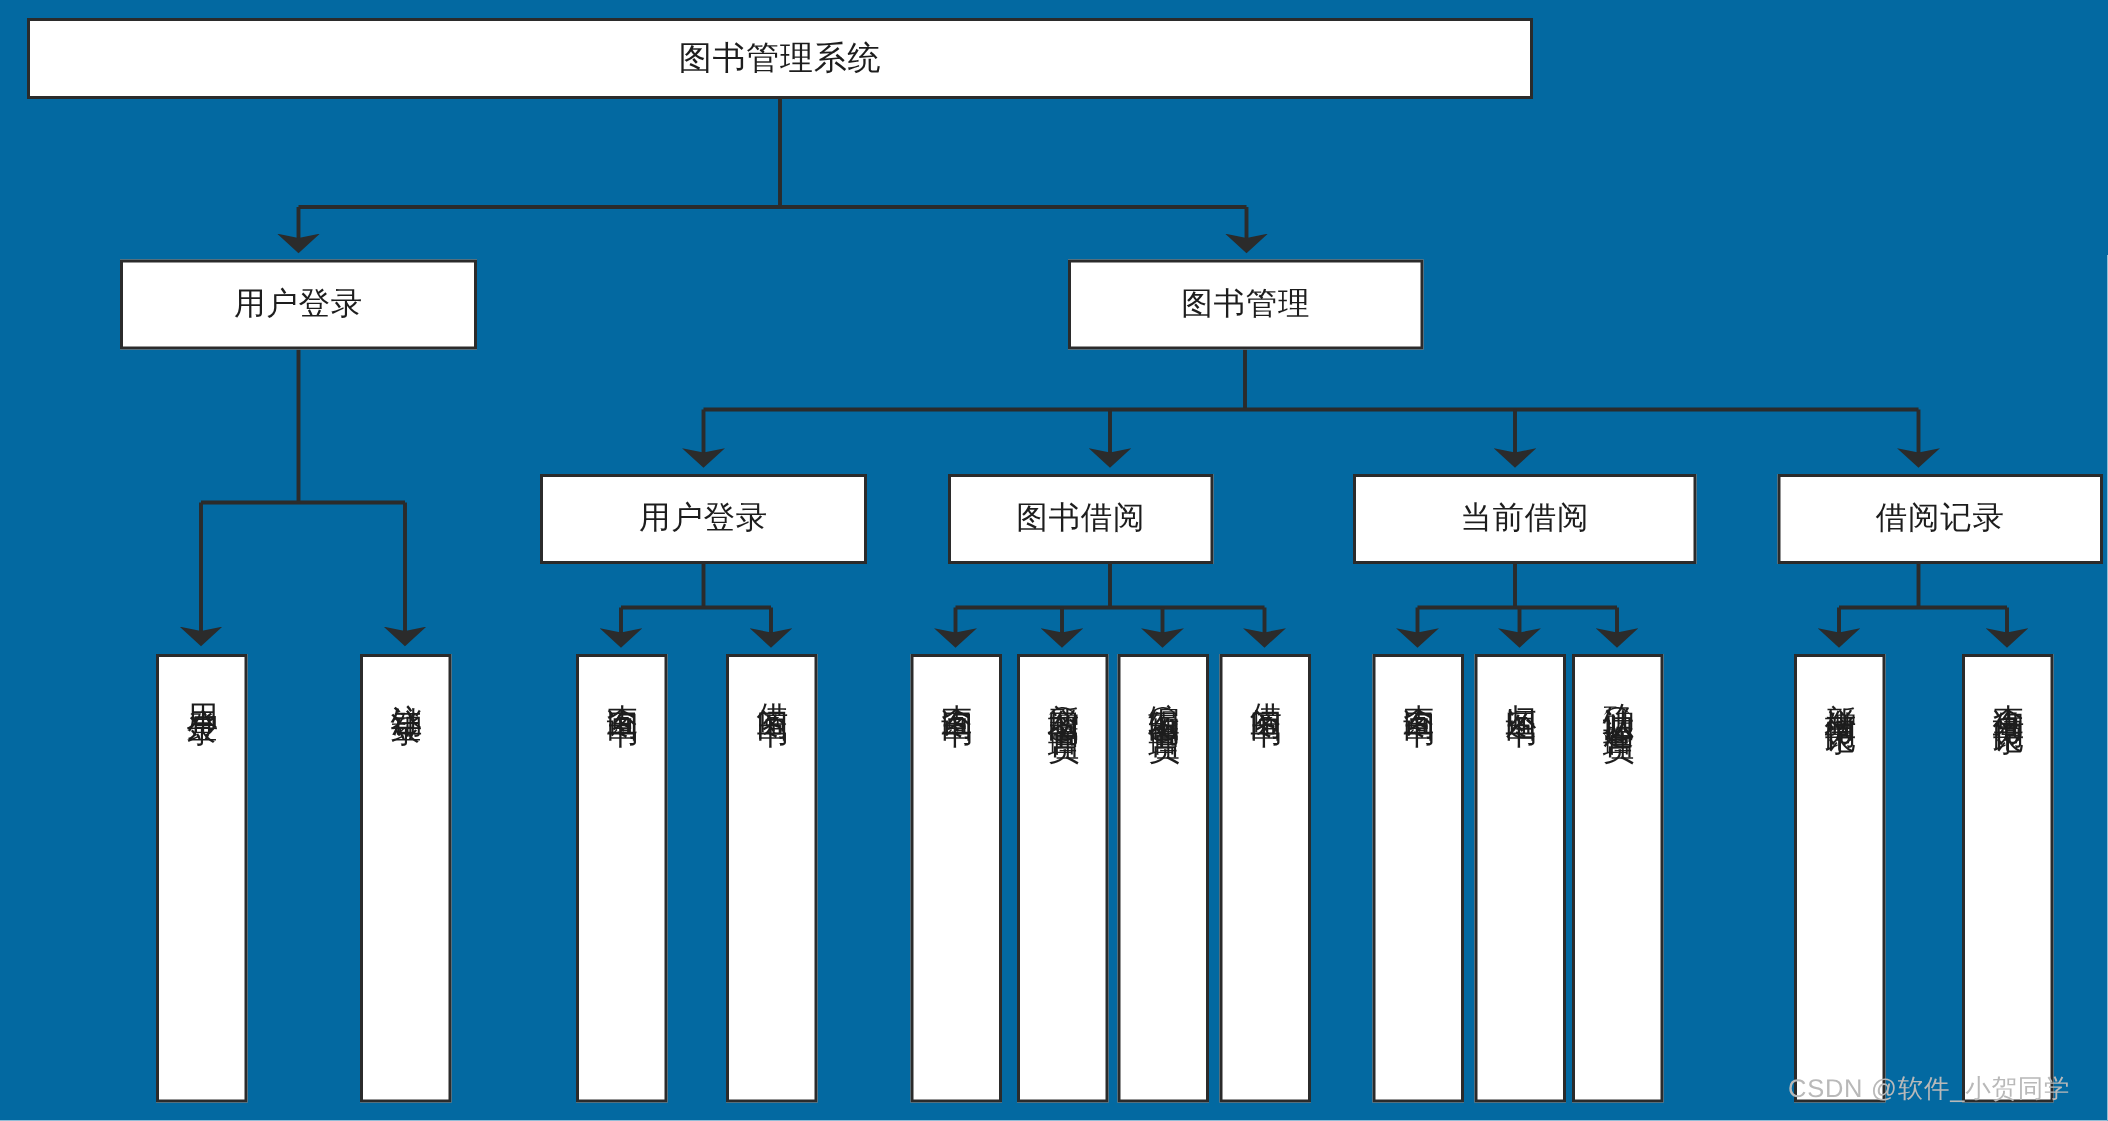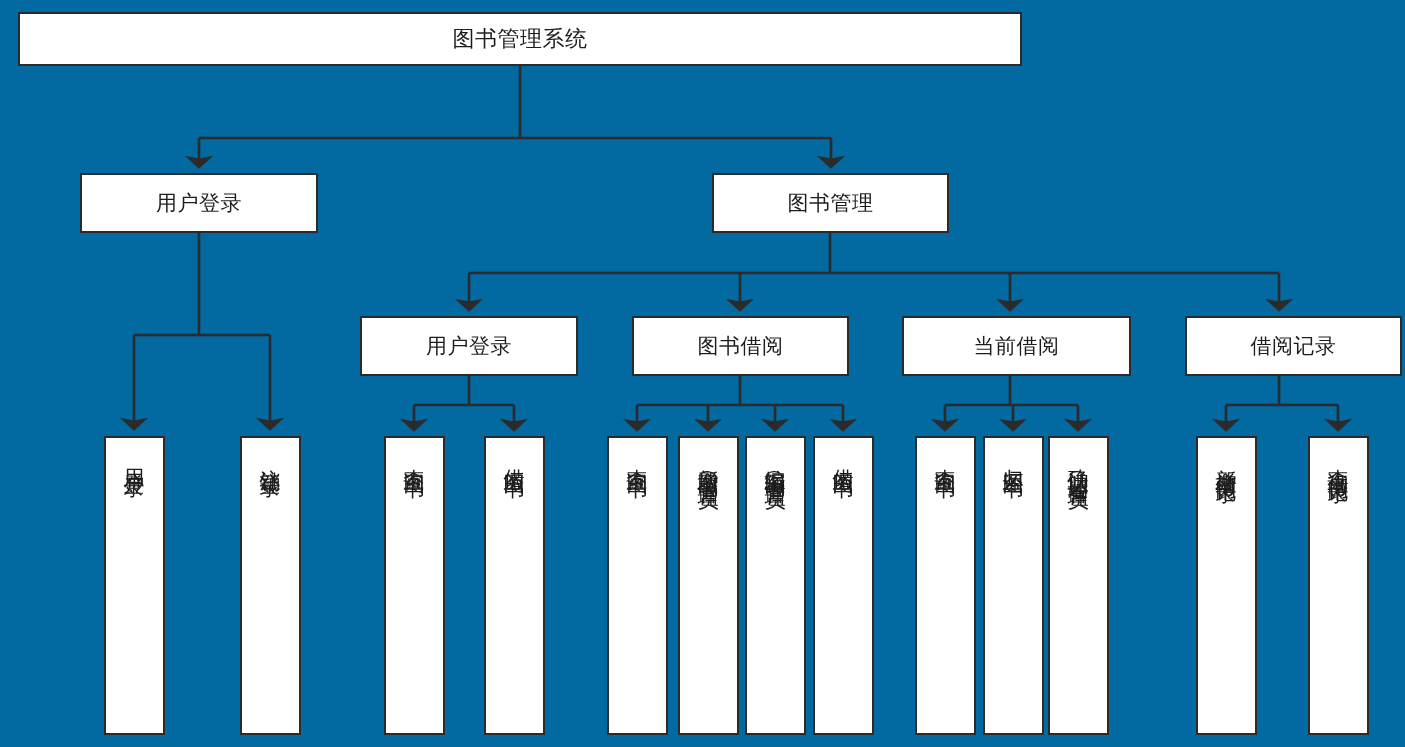--- a/index.html
+++ b/index.html
@@ -133,21 +133,21 @@
   <div class="node horiz" style="left:80px; top:173px; width:238px; height:60px;">
     <span class="lbl">用户登录</span>
   </div>
   <div class="node horiz" style="left:712px; top:173px; width:237px; height:60px;">
     <span class="lbl">图书管理</span>
   </div>
 
   <div class="node horiz" style="left:360px; top:316px; width:218px; height:60px;">
     <span class="lbl">用户登录</span>
   </div>
-  <div class="node horiz" style="left:632px; top:316px; width:217px; height:60px;">
+  <div class="node horiz" style="left:632px; top:316px; width:177px; height:60px;">
     <span class="lbl">图书借阅</span>
   </div>
   <div class="node horiz" style="left:902px; top:316px; width:229px; height:60px;">
     <span class="lbl">当前借阅</span>
   </div>
   <div class="node horiz" style="left:1185px; top:316px; width:217px; height:60px;">
     <span class="lbl">借阅记录</span>
   </div>
 
   <div class="node vert" style="left:104px; top:436px; width:61px; height:299px;">
@@ -187,14 +187,15 @@
     <span class="lbl">确认归还（管理员）</span>
   </div>
 
   <div class="node vert" style="left:1196px; top:436px; width:61px; height:299px;">
     <span class="lbl">新增借阅记录</span>
   </div>
   <div class="node vert" style="left:1308px; top:436px; width:61px; height:299px;">
     <span class="lbl">查询借阅记录</span>
   </div>
 
+  <div class="watermark" style="left:1192px; top:714px;">CSDN @软件_小贺同学</div>
 
 </div>
 
 </body></html>

